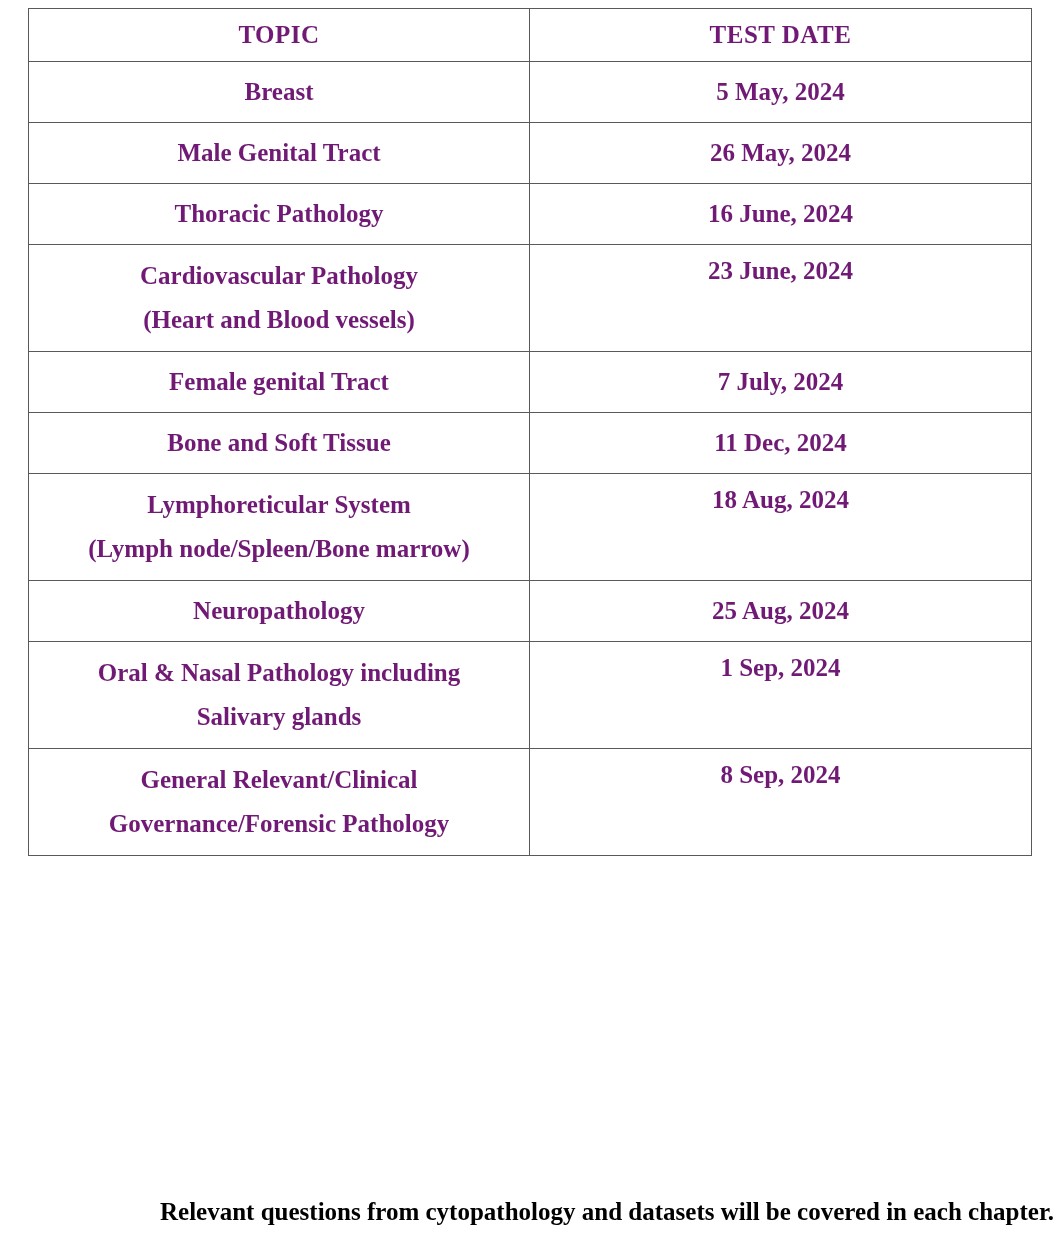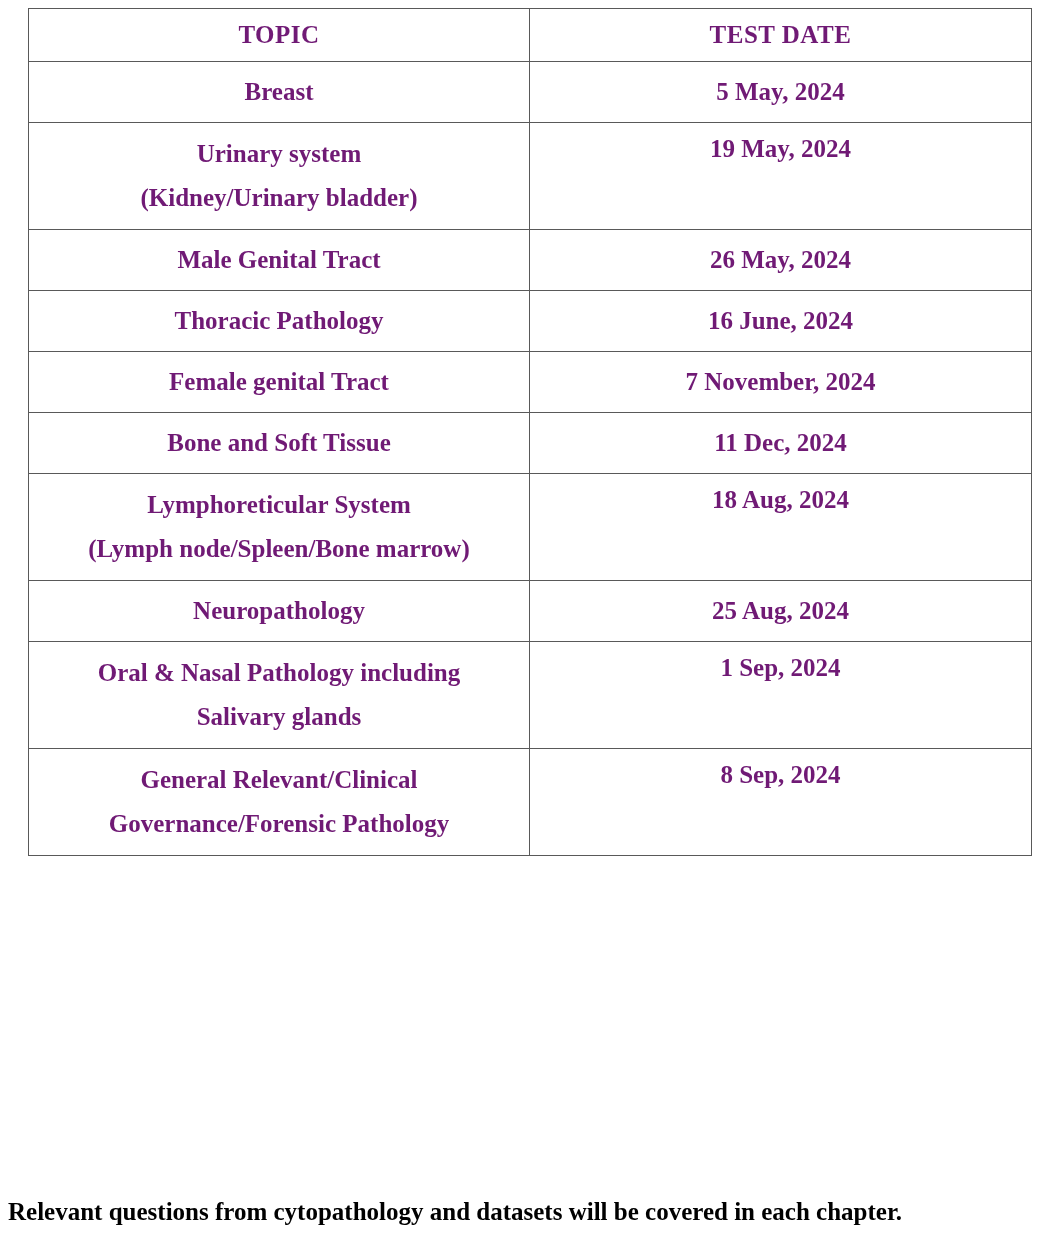--- a/index.html
+++ b/index.html
@@ -66,21 +66,21 @@
   tr.row-3line td.topic-cell,
   tr.row-3line td.date-cell { height: 142px; }
 
   .cell-line { display: block; }
 
   .footer-note {
     position: absolute;
     left: 0;
     top: 1196px;
     width: 1062px;
-    text-align: left;
+    text-align: right;
     font-size: 25px;
     font-weight: bold;
     line-height: 32px;
     color: #000000;
     padding: 0 8px;
     box-sizing: border-box;
   }
 </style>
 </head>
 <body>
@@ -98,44 +98,44 @@
         <th>TEST DATE</th>
       </tr>
     </thead>
     <tbody id="table-body">
         <tr class="row-1line">
           <td class="topic-cell">
             <span class="cell-line">Breast</span>
           </td>
           <td class="date-cell">5 May, 2024</td>
         </tr>
-        <tr class="row-2line">
-          <td class="topic-cell">
-            <span class="cell-line">Urinary system</span>
-            <span class="cell-line">(Kidney/Urinary bladder)</span>
-          </td>
-          <td class="date-cell">19 May, 2024</td>
-        </tr>
         <tr class="row-1line">
           <td class="topic-cell">
             <span class="cell-line">Male Genital Tract</span>
           </td>
           <td class="date-cell">26 May, 2024</td>
         </tr>
         <tr class="row-1line">
           <td class="topic-cell">
             <span class="cell-line">Thoracic Pathology</span>
           </td>
           <td class="date-cell">16 June, 2024</td>
         </tr>
+        <tr class="row-2line">
+          <td class="topic-cell">
+            <span class="cell-line">Cardiovascular Pathology</span>
+            <span class="cell-line">(Heart and Blood vessels)</span>
+          </td>
+          <td class="date-cell">23 June, 2024</td>
+        </tr>
         <tr class="row-1line">
           <td class="topic-cell">
             <span class="cell-line">Female genital Tract</span>
           </td>
-          <td class="date-cell">7 November, 2024</td>
+          <td class="date-cell">7 July, 2024</td>
         </tr>
         <tr class="row-1line">
           <td class="topic-cell">
             <span class="cell-line">Bone and Soft Tissue</span>
           </td>
           <td class="date-cell">11 Dec, 2024</td>
         </tr>
         <tr class="row-2line">
           <td class="topic-cell">
             <span class="cell-line">Lymphoreticular System</span>

